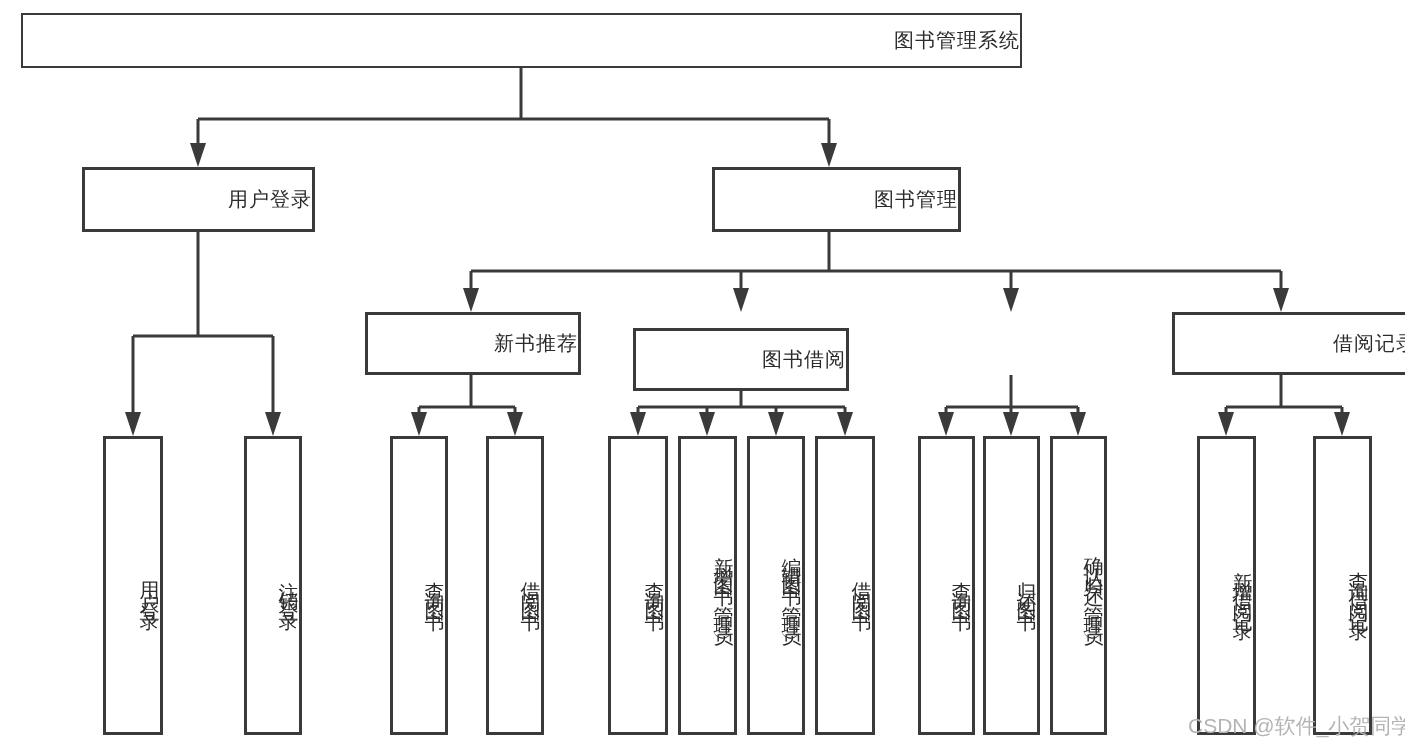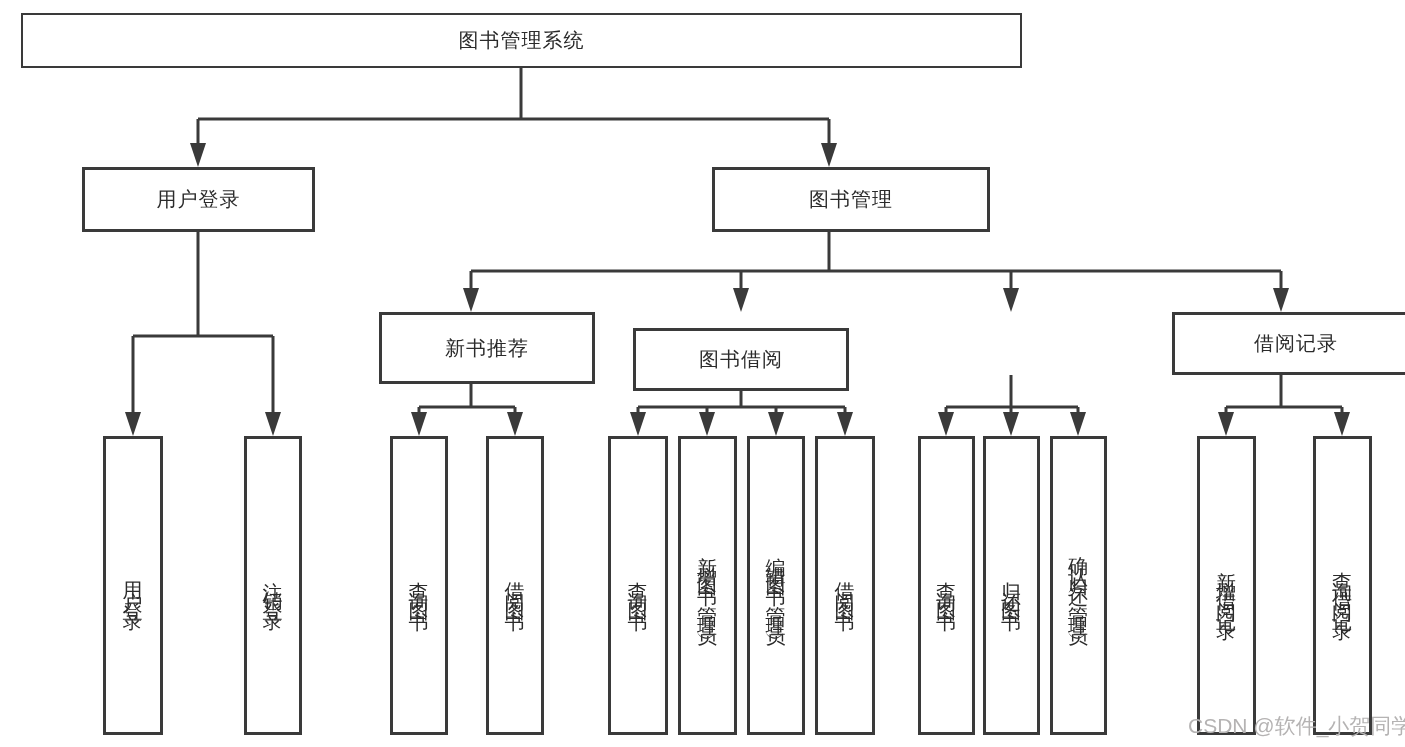--- a/index.html
+++ b/index.html
@@ -35,21 +35,21 @@
     fill: var(--line);
     stroke: none;
   }
   .box {
     position: absolute;
     box-sizing: border-box;
     background: var(--box-bg);
     border: 3px solid var(--line);
     display: flex;
     align-items: center;
-    justify-content: center;
+    justify-content: flex-end;
     color: var(--text);
   }
   .box.root { border-width: 2px; }
   .hlabel {
     font-size: 20px;
     letter-spacing: 1px;
     white-space: nowrap;
   }
   .vlabel {
     writing-mode: vertical-rl;
@@ -116,25 +116,25 @@
     </g>
   </svg>
 
   <div class="box root" style="left:21px;top:13px;width:1001px;height:55px">
     <span class="hlabel">图书管理系统</span>
   </div>
 
   <div class="box" style="left:82px;top:167px;width:233px;height:65px">
     <span class="hlabel">用户登录</span>
   </div>
-  <div class="box" style="left:712px;top:167px;width:278px;height:65px">
+  <div class="box" style="left:712px;top:167px;width:249px;height:65px">
     <span class="hlabel">图书管理</span>
   </div>
 
-  <div class="box" style="left:379px;top:312px;width:216px;height:72px">
+  <div class="box" style="left:365px;top:312px;width:216px;height:63px">
     <span class="hlabel">新书推荐</span>
   </div>
   <div class="box" style="left:633px;top:328px;width:216px;height:63px">
     <span class="hlabel">图书借阅</span>
   </div>
   <div class="box" style="left:1172px;top:312px;width:248px;height:63px">
     <span class="hlabel">借阅记录</span>
   </div>
 
   <div class="box vbox" style="left:103px;top:436px;width:60px;height:299px">

